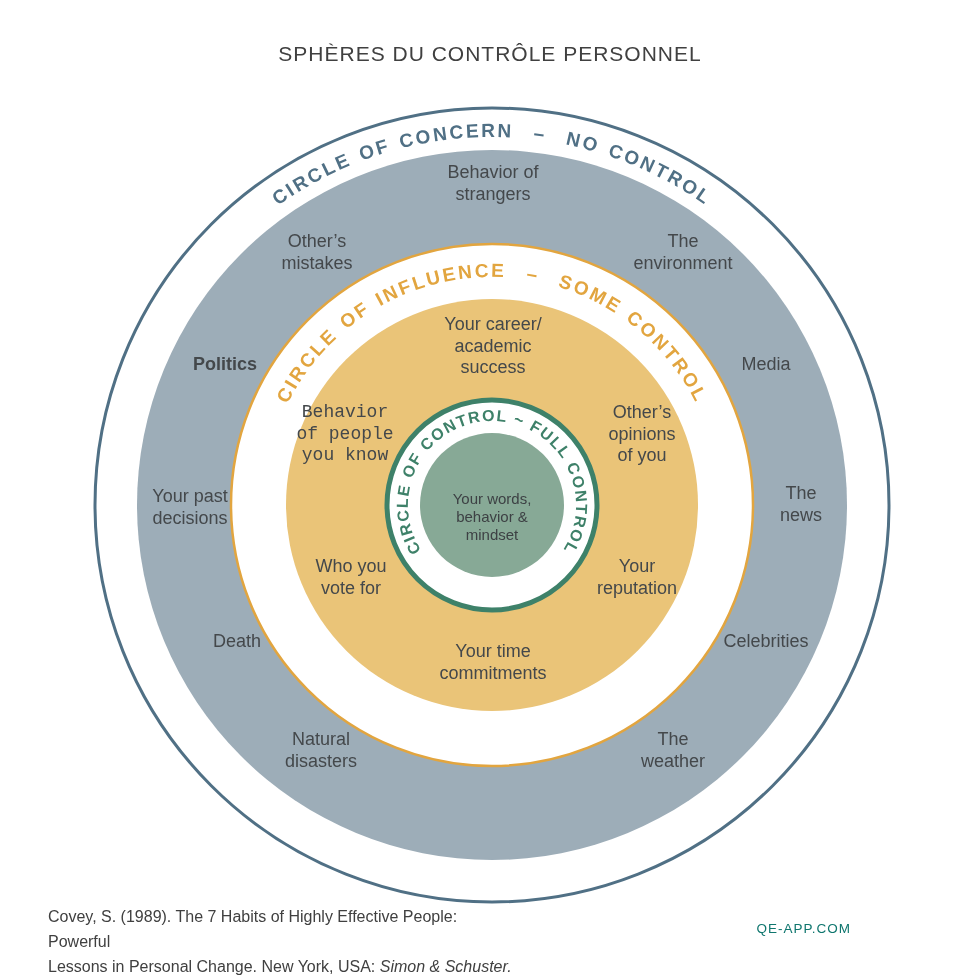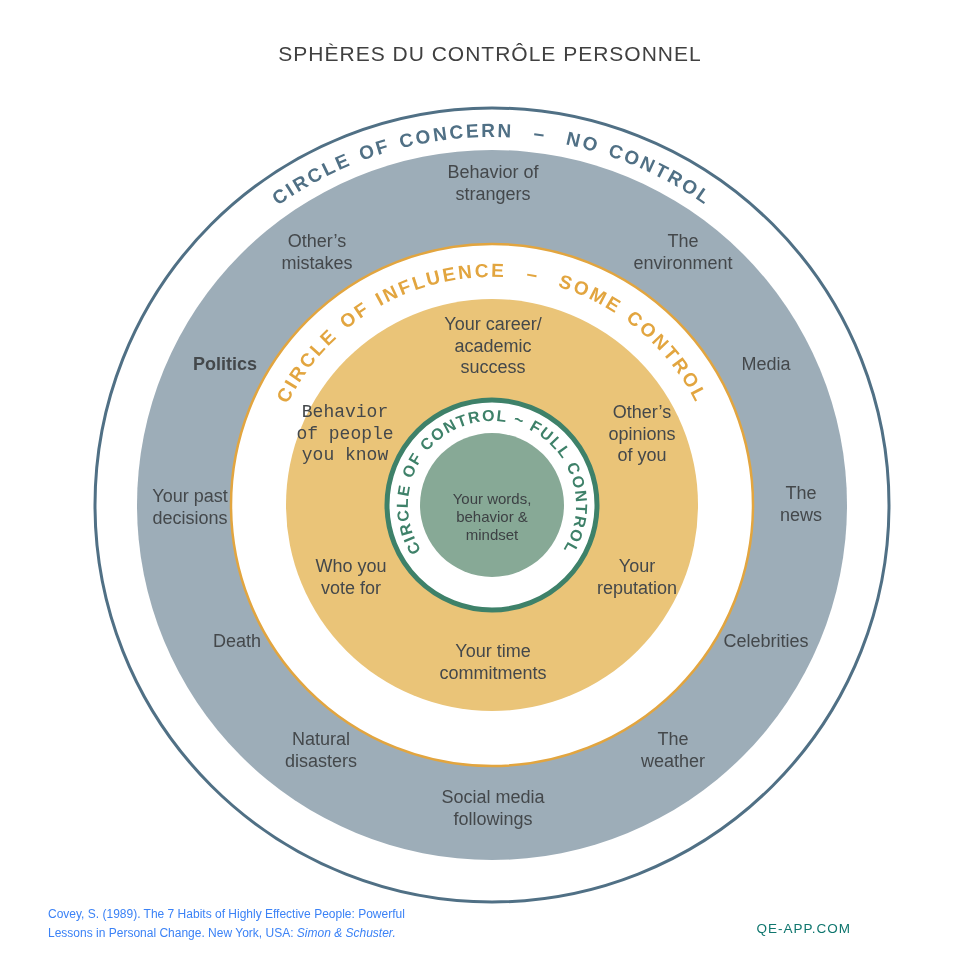--- a/index.html
+++ b/index.html
@@ -77,23 +77,23 @@
     line-height: 1.2;
     color: #3d4144;
     margin-top: 11px;
   }
   .citation {
     position: absolute;
     left: 48px;
     top: 905px;
     width: 470px;
     margin: 0;
-    font-size: 12px;
+    font-size: 16px;
     line-height: 1.55;
-    color: #3b82f6;
+    color: #404040;
     white-space: pre-line;
   }
   .citation em {
     font-style: italic;
   }
   .watermark {
     position: absolute;
     top: 921px;
     right: 129px;
     font-size: 13.5px;
@@ -149,22 +149,20 @@
     <div class="item" style="left:190px; top:508px;">Your past
 decisions</div>
     <div class="item" style="left:801px; top:505px;">The
 news</div>
     <div class="item" style="left:225px; top:642px;margin-left:12px;">Death</div>
     <div class="item" style="left:766px; top:642px;">Celebrities</div>
     <div class="item" style="left:321px; top:751px;">Natural
 disasters</div>
     <div class="item" style="left:673px; top:751px;">The
 weather</div>
-    <div class="item" style="left:493px; top:809px;">Social media
-followings</div>
 
     <div class="item" style="left:493px; top:346px;">Your career/
 academic
 success</div>
     <div class="item" style="left:345px; top:434px;font-family:Liberation Mono, monospace;">Behavior
 of people
 you know</div>
     <div class="item" style="left:642px; top:434px;">Other’s
 opinions
 of you</div>

